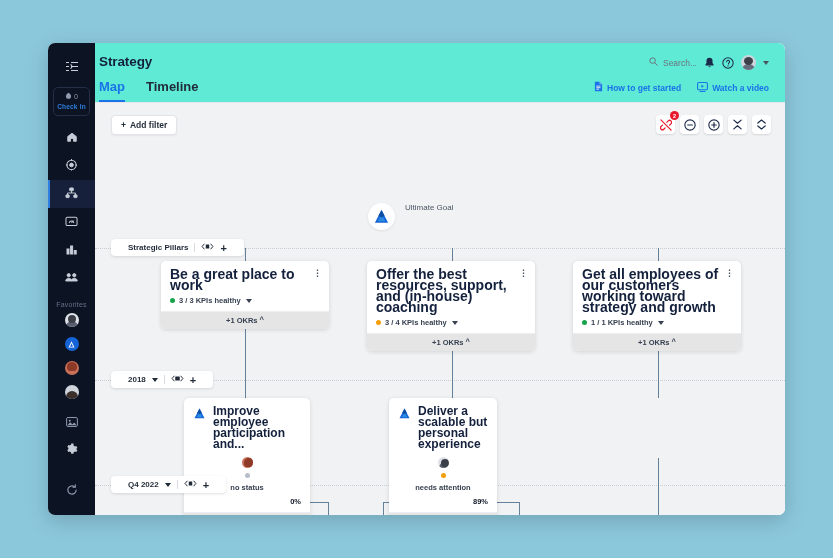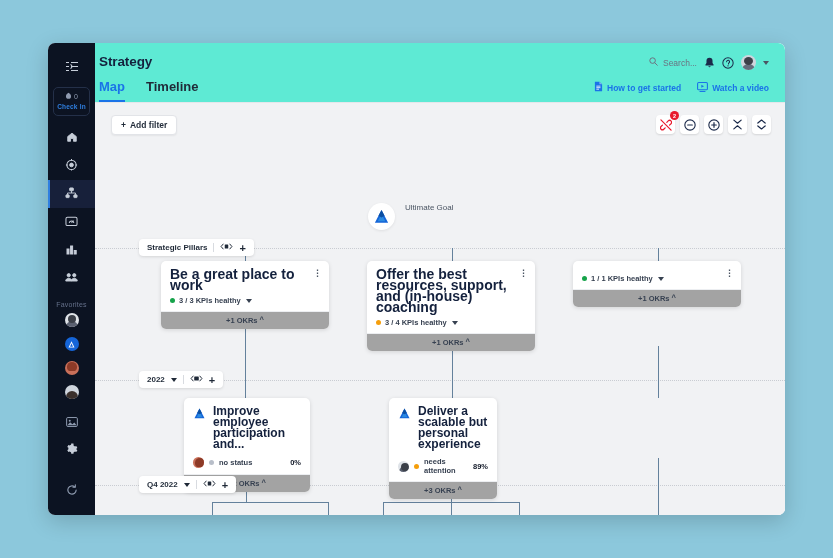--- a/index.html
+++ b/index.html
@@ -128,50 +128,50 @@
     box-shadow:0 1px 3px rgba(0,0,0,.08);
   }
   #goal-label { font-size:8px; color:#4b5563; margin-bottom:2px;}
   #goal-text { font-size:9.5px; font-weight:bold; color:#14213d;}
 
   .row-divider { position:absolute; left:0; right:0; border-top:1px dotted #c9ccd2; }
 
   .row-chip {
     position:absolute; background:#fff; border-radius:4px;
     box-shadow:0 1px 3px rgba(0,0,0,.12);
-    padding:4px 8px; display:flex; align-items:center; gap:6px;
-    font-size:8px; font-weight:bold; color:#1f2937; z-index:5; cursor:pointer;margin-left:28px;
+    padding:4px 17px; display:flex; align-items:center; gap:6px;
+    font-size:8px; font-weight:bold; color:#1f2937; z-index:5; cursor:pointer;
   }
   .chip-sep { width:1px; height:9px; background:#d8dbe0;}
   .chip-plus { font-size:11px; color:#1f2937; line-height:8px; cursor:pointer;}
   .chip-caret { width:0;height:0;border-left:3px solid transparent;border-right:3px solid transparent;border-top:4px solid #1f2937;}
 
   
   .card {
     position:absolute; background:#fff; border-radius:5px;
     box-shadow:0 1px 4px rgba(0,0,0,.13); z-index:4;
   }
   .card-body { padding:8px 9px 6px 9px; }
   .card-title { font-size:14px; font-weight:bold; color:#14213d; line-height:11px; padding-right:12px;}
   .kebab { position:absolute; right:7px; top:9px; color:#4b5563; font-size:9px; line-height:7px; letter-spacing:0; cursor:pointer; font-weight:bold;}
   .kpi-row { display:flex; align-items:center; gap:4px; margin-top:5px; font-size:7.5px; color:#374151; font-weight:bold;}
   .dot { width:5px;height:5px;border-radius:50%; flex:0 0 5px;}
   .dot-green{background:#16a34a;} .dot-orange{background:#f59e0b;} .dot-gray{background:#b8bec9;}
   .kpi-caret{width:0;height:0;border-left:3px solid transparent;border-right:3px solid transparent;border-top:4px solid #374151; margin-left:1px;}
   .card-footer {
     border-top:1px solid #eceef1; text-align:center;
     font-size:7.5px; font-weight:bold; color:#374151;
-    padding:4px 0 4px 0; background:#a3a3a3; border-radius:0 0 5px 5px; cursor:pointer;
+    padding:4px 0 4px 0; background:#e5e5e5; border-radius:0 0 5px 5px; cursor:pointer;
   }
   .foot-caret { display:inline-block; transform:translateY(-1px); }
 
   
   .obj-head { display:flex; gap:7px; align-items:flex-start; }
   .obj-title { font-size:12px; font-weight:bold; color:#14213d; line-height:11px;}
-  .obj-status { display:flex; align-items:center; gap:5px; margin-top:7px; font-size:7.5px; font-weight:bold; color:#374151;}
+  .obj-status { display:flex; align-items:center; gap:5px; margin-top:7px; font-size:7.5px; font-weight:bold; color:#374151;flex-direction:column;}
   .obj-pct { margin-left:auto; font-size:7.5px; font-weight:bold; color:#111827;}
   .mini-av { width:11px;height:11px;border-radius:50%;position:relative;overflow:hidden;flex:0 0 11px;}
 
   .conn { position:absolute; background:#64819c; z-index:1;}
 </style>
 </head>
 <body>
 
 <div id="app-window">
 
@@ -416,21 +416,21 @@
         <span>
           <svg width="13" height="7" viewBox="0 0 14 8">
               <path d="M3.2 1.2L.8 4l2.4 2.8M10.8 1.2L13.2 4l-2.4 2.8" stroke="#1f2937" stroke-width="1.1" fill="none" stroke-linecap="round" stroke-linejoin="round"></path>
               <rect x="5" y="1.6" width="4" height="4.8" rx=".7" fill="#1f2937"></rect>
             </svg>
         </span>
         <span class="chip-plus">+</span>
       </div>
 
       <div class="row-chip" style="left:16px;top:268px;">
-        <span>2022</span>
+        <span>2018</span>
         <span class="chip-caret"></span>
         <span class="chip-sep"></span>
         <span>
           <svg width="13" height="7" viewBox="0 0 14 8">
               <path d="M3.2 1.2L.8 4l2.4 2.8M10.8 1.2L13.2 4l-2.4 2.8" stroke="#1f2937" stroke-width="1.1" fill="none" stroke-linecap="round" stroke-linejoin="round"></path>
               <rect x="4.4" y="1.6" width="5.2" height="4.8" rx=".7" fill="#1f2937"></rect>
             </svg>
         </span>
         <span class="chip-plus">+</span>
       </div>
@@ -476,20 +476,21 @@
         </div>
         <div class="card-footer">
           <span>+1 OKRs</span>
           <span class="foot-caret"> ^</span>
         </div>
       </div>
 
       <div class="card" style="left:478px;top:158px;width:168px;">
         <div class="card-body">
           <div class="kebab">⋮</div>
+          <div class="card-title">Get all employees of our customers working toward strategy and growth</div>
           <div class="kpi-row">
             <span class="dot dot-green"></span>
             <span>1 / 1 KPIs healthy</span>
             <span class="kpi-caret"></span>
           </div>
         </div>
         <div class="card-footer">
           <span>+1 OKRs</span>
           <span class="foot-caret"> ^</span>
         </div>

